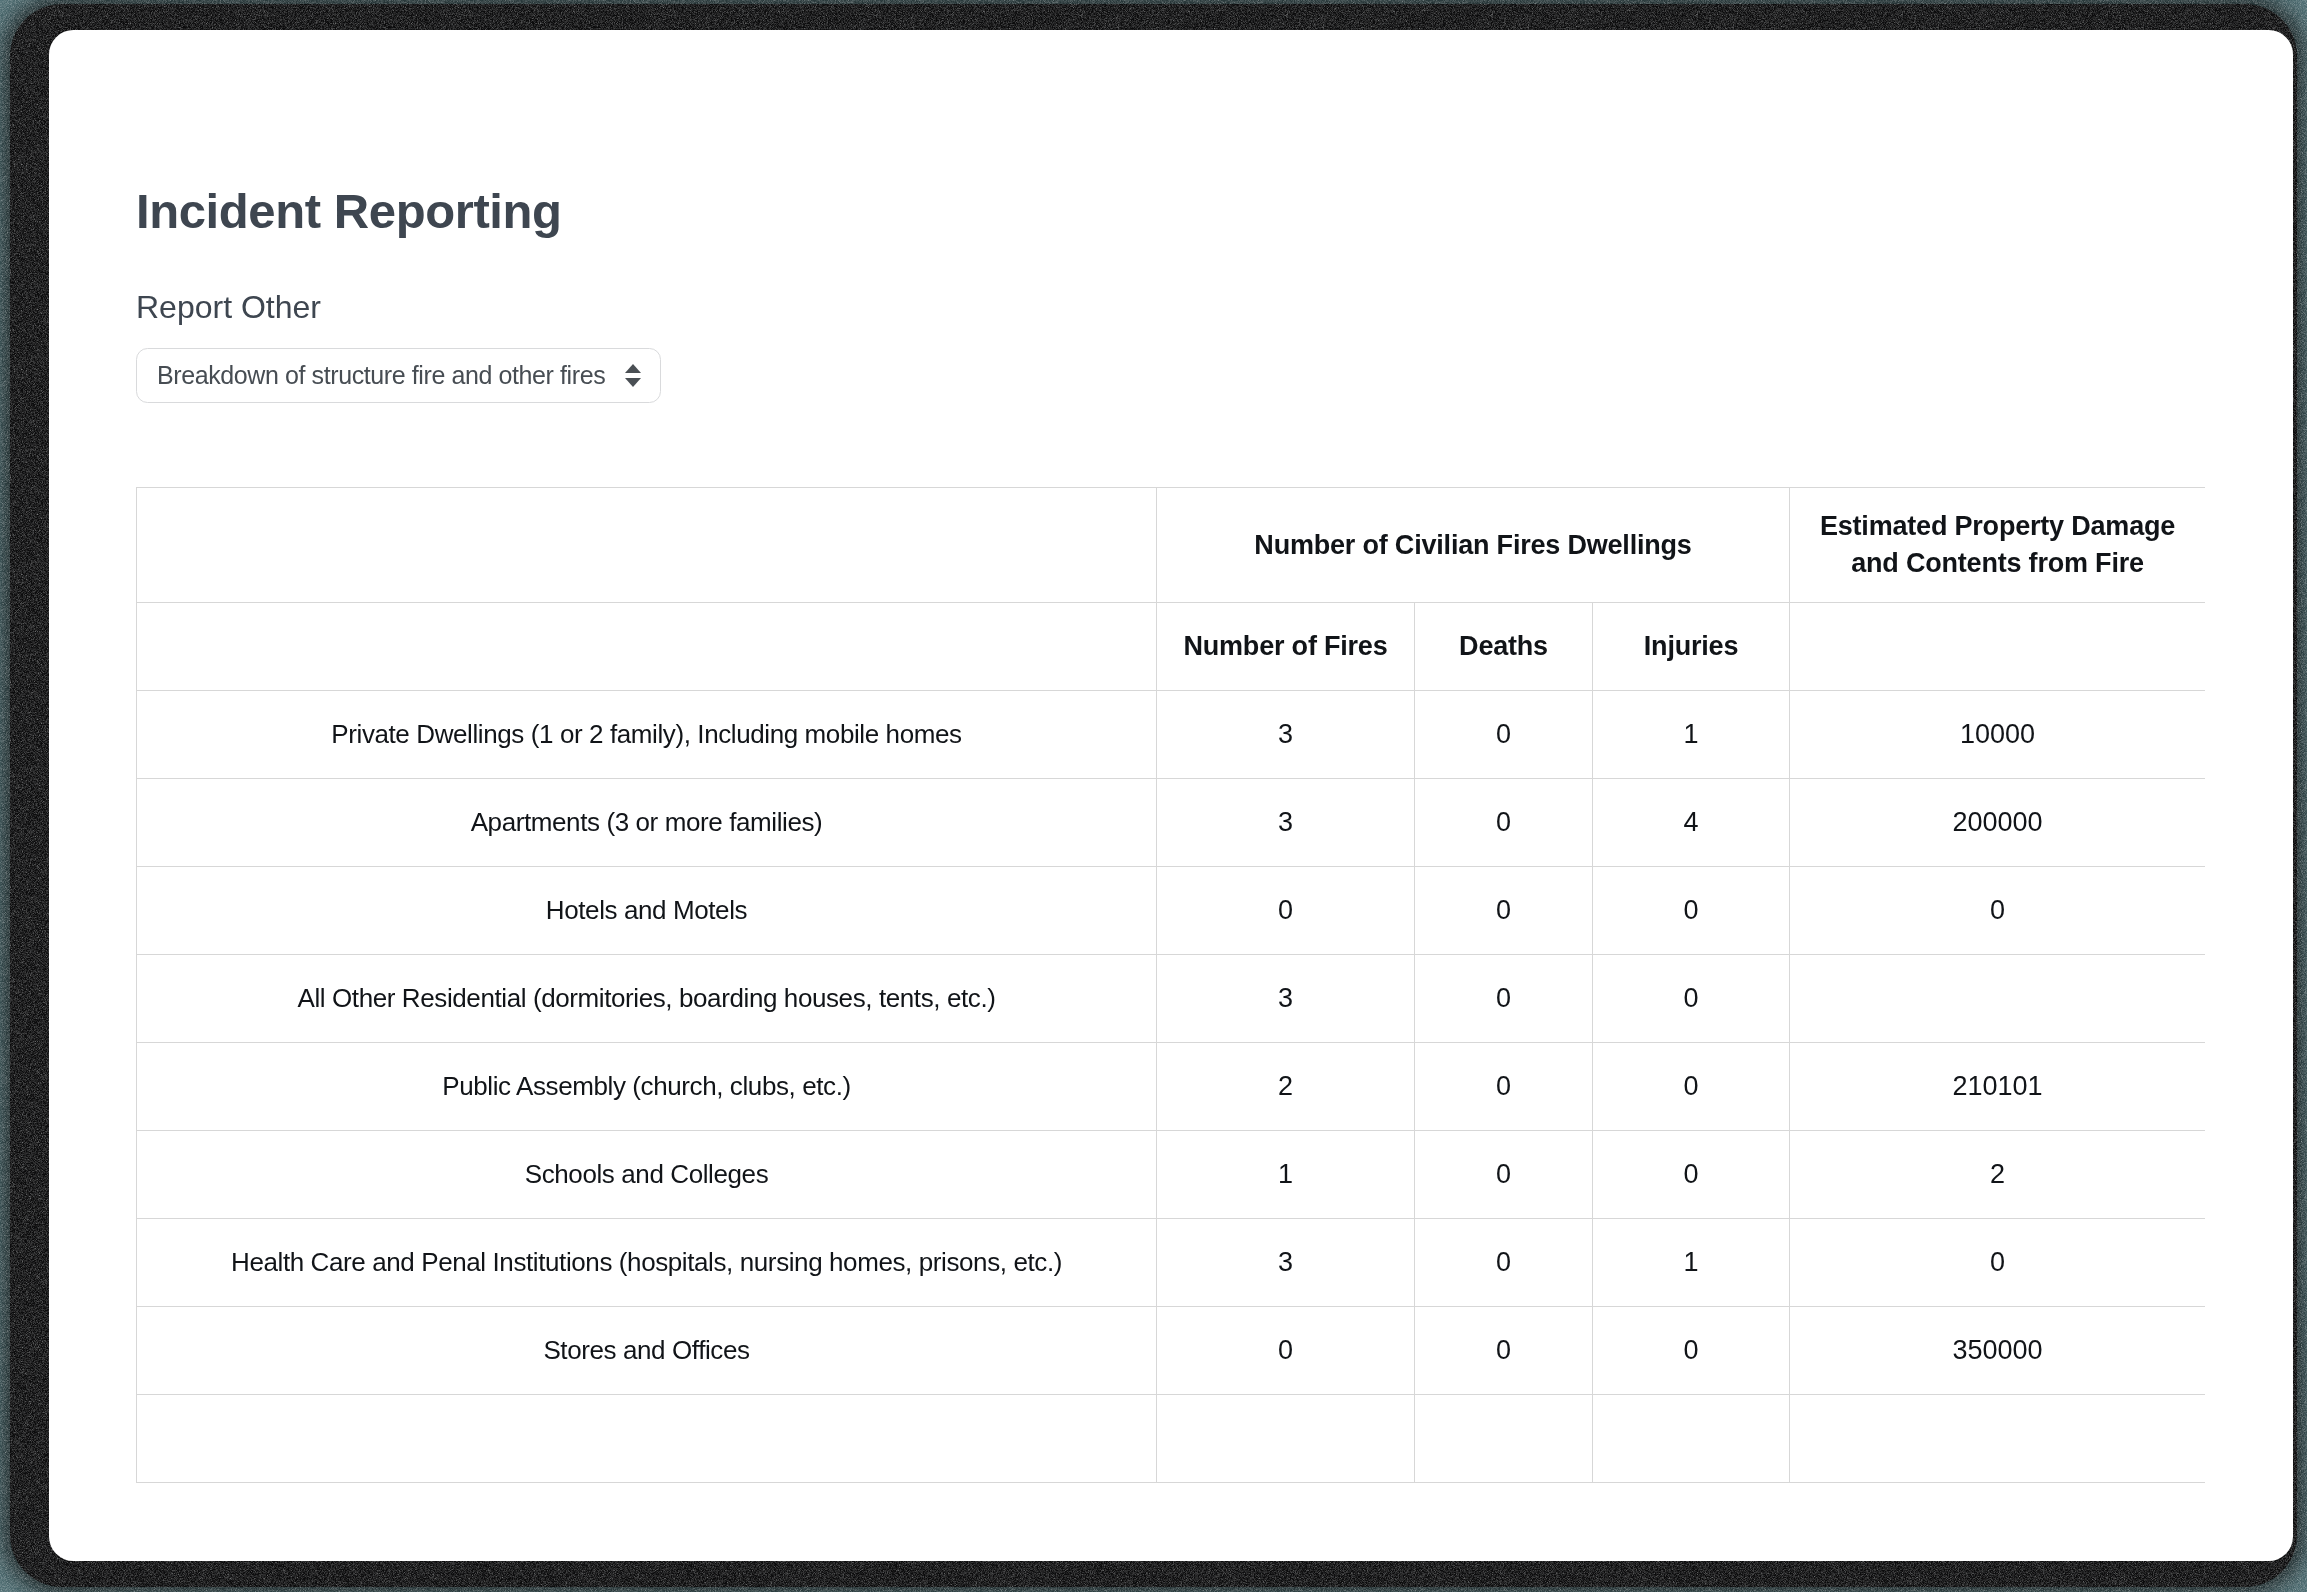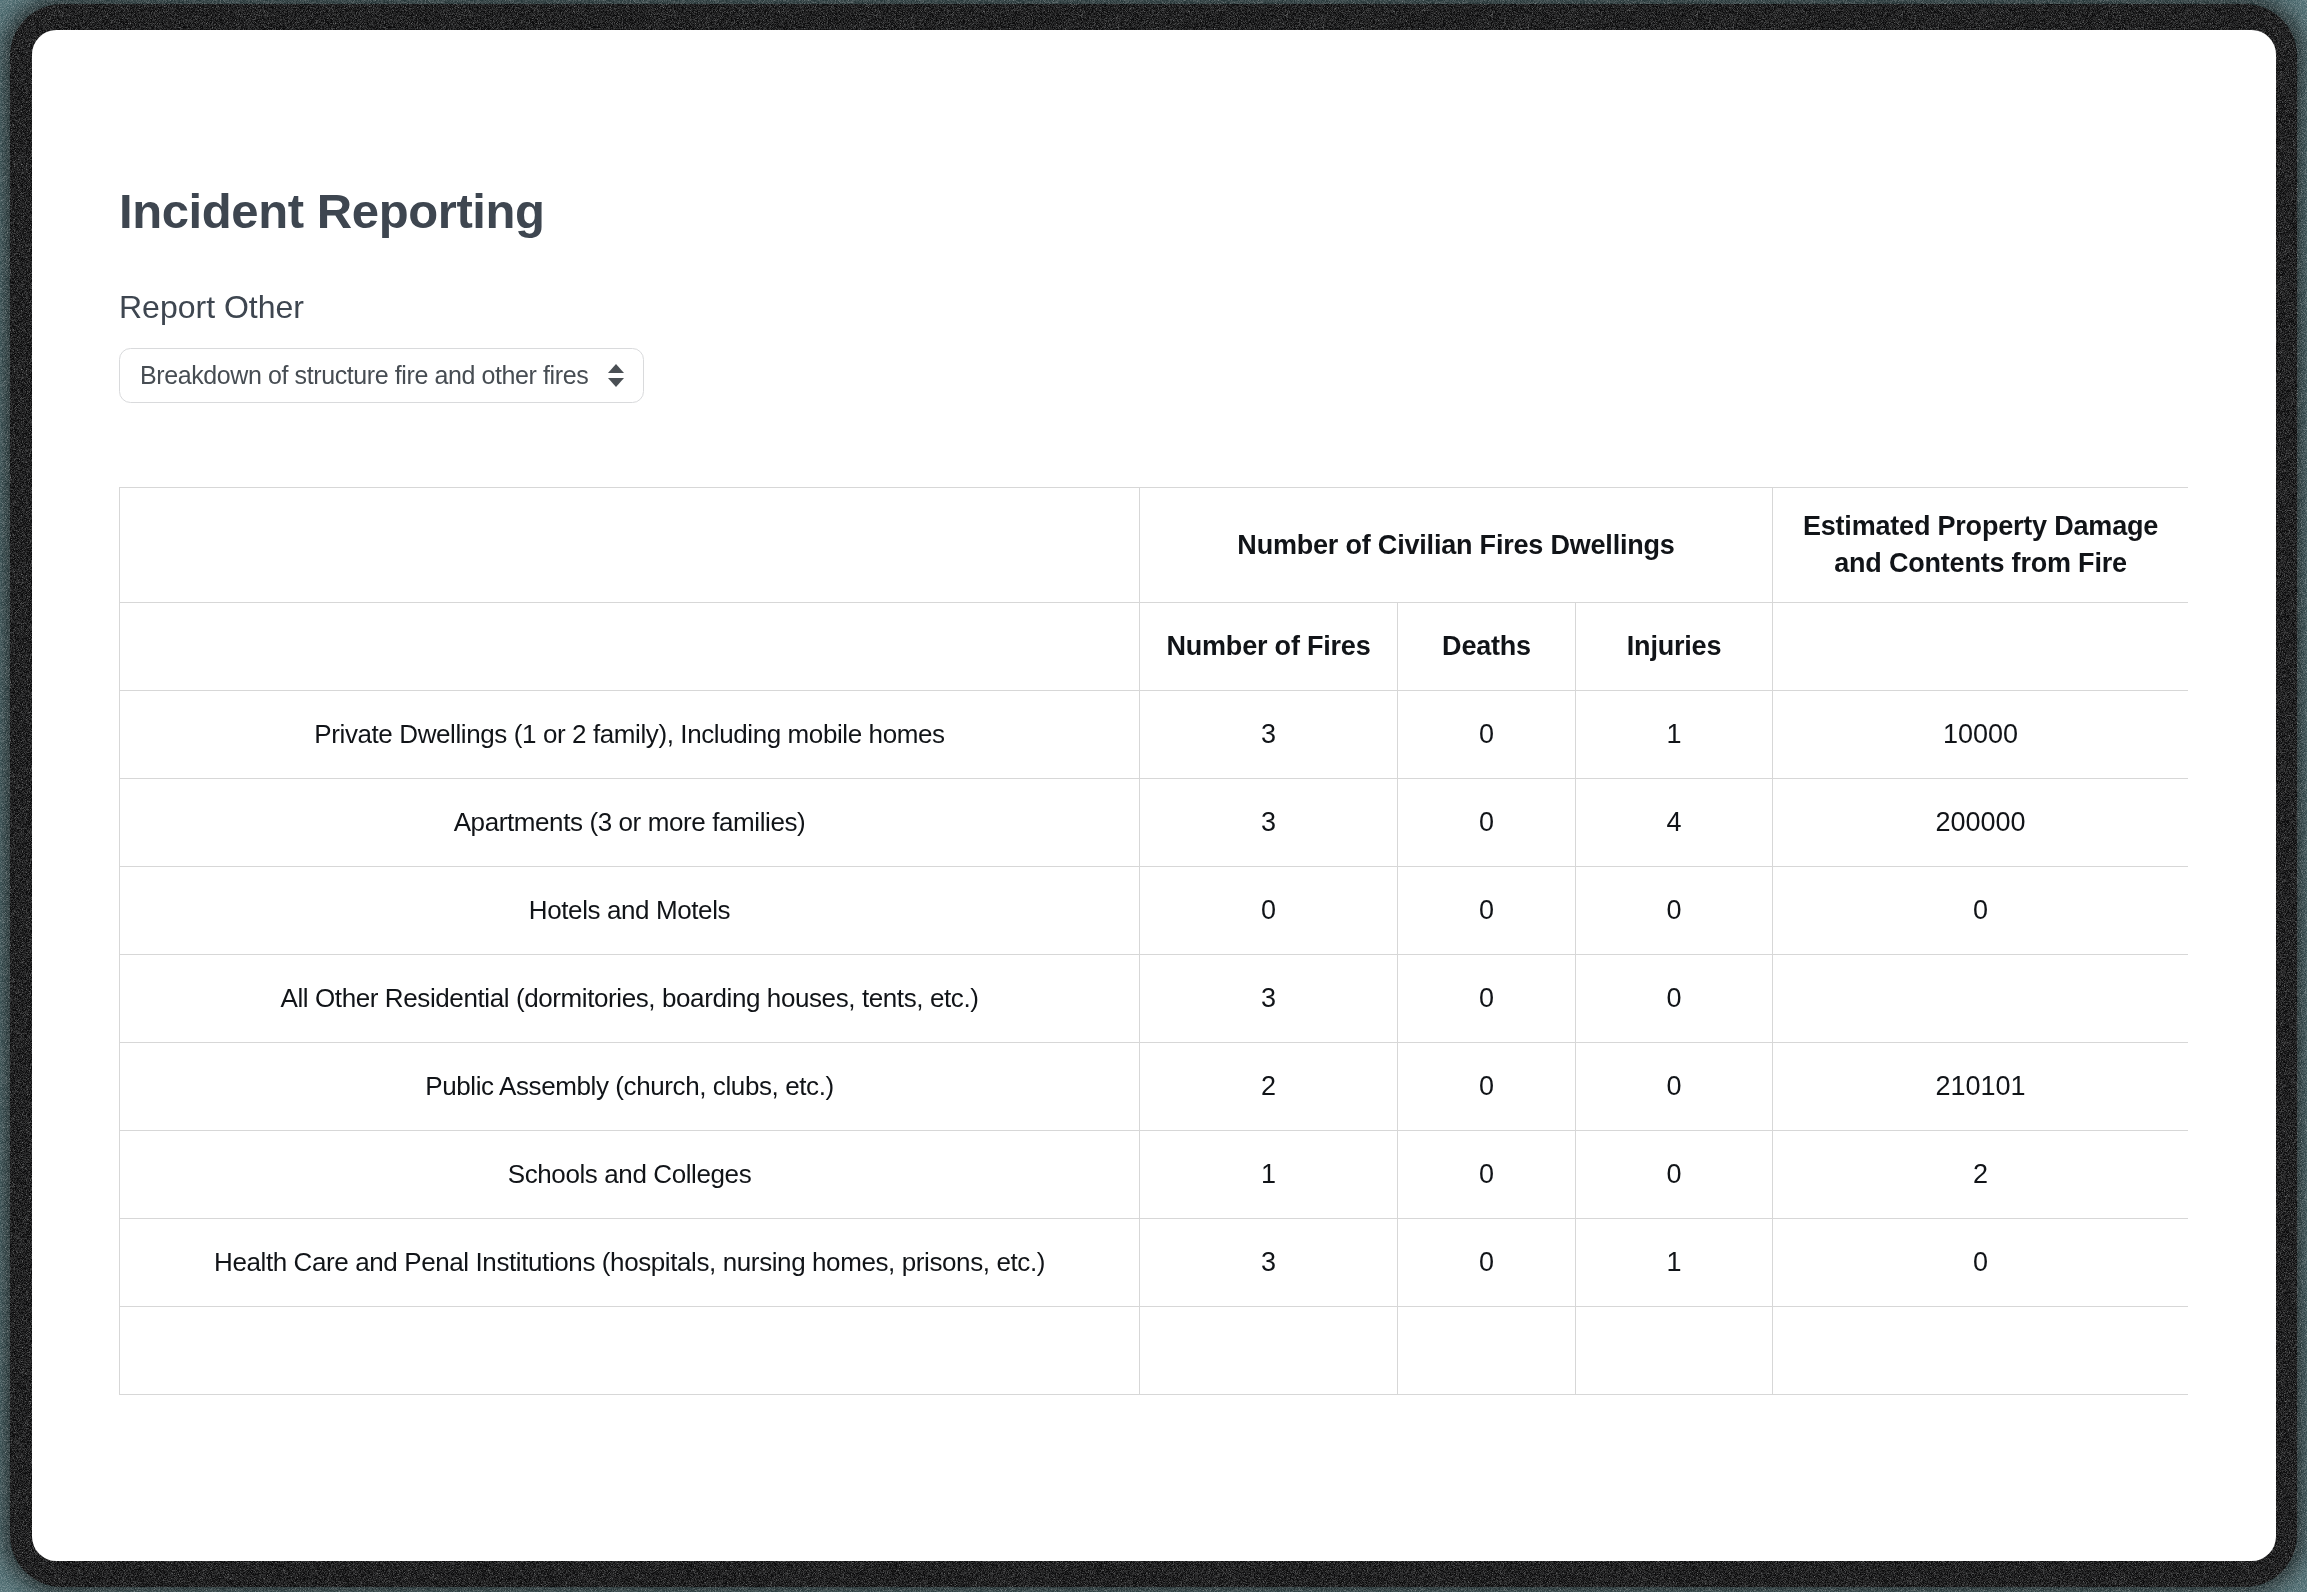--- a/index.html
+++ b/index.html
@@ -24,21 +24,21 @@
   }
   .noise {
     position: absolute;
     left: 0; top: 0;
     z-index: 2;
     opacity: 0.5;
     pointer-events: none;
   }
   .screen {
     position: absolute;
-    left: 32px; top: 30px;
+    left: 49px; top: 30px;
     width: 2244px; height: 1531px;
     background: #ffffff;
     border-radius: 24.5px;
     overflow: hidden;
     z-index: 3;
   }
   .content { margin: 0 88px 0 87px; }
 
   .page-title {
     margin: 151px 0 0 0;
@@ -217,20 +217,27 @@
               <td class="num-cell">2</td>
             </tr>
             <tr>
               <td class="label-cell">Health Care and Penal Institutions (hospitals, nursing homes, prisons, etc.)</td>
               <td class="num-cell">3</td>
               <td class="num-cell">0</td>
               <td class="num-cell">1</td>
               <td class="num-cell">0</td>
             </tr>
             <tr>
+              <td class="label-cell">Stores and Offices</td>
+              <td class="num-cell">0</td>
+              <td class="num-cell">0</td>
+              <td class="num-cell">0</td>
+              <td class="num-cell">350000</td>
+            </tr>
+            <tr>
               <td class="label-cell"></td>
               <td class="num-cell"></td>
               <td class="num-cell"></td>
               <td class="num-cell"></td>
               <td class="num-cell"></td>
             </tr>
           </tbody>
         </table>
       </div>
 

